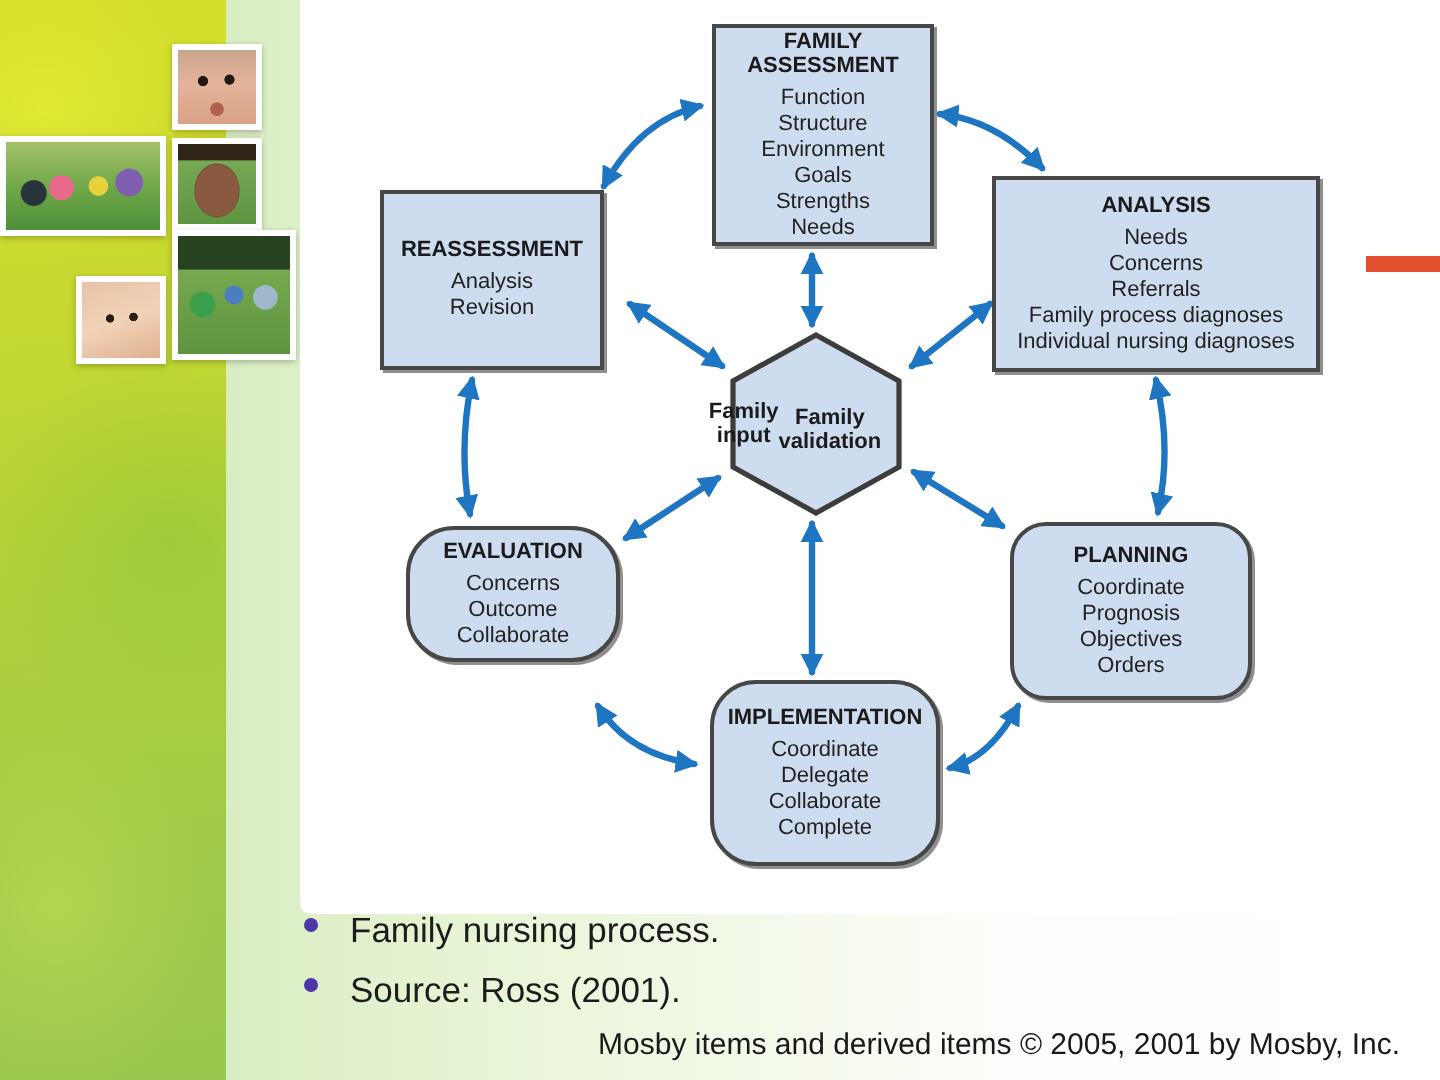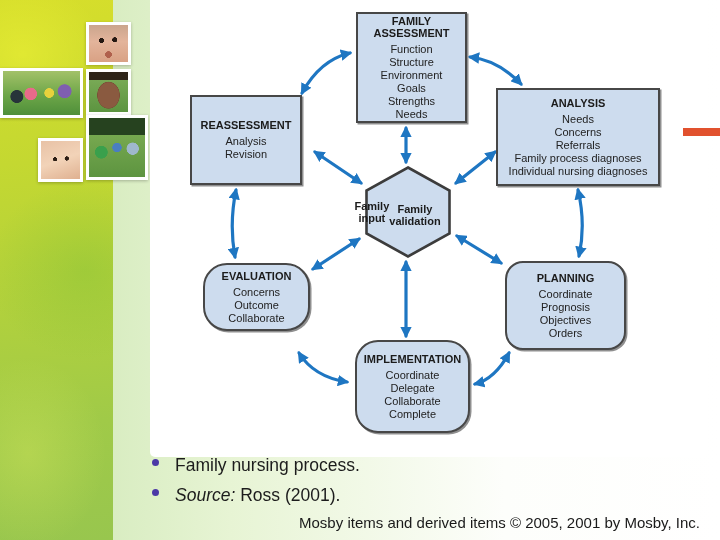--- a/index.html
+++ b/index.html
@@ -80,21 +80,21 @@
     text-align:center;font-weight:bold;font-size:11px;line-height:12px;color:#1b1b1b;
   }
   .hex-label .hl2{margin-top:6px;}
   .arrows{position:absolute;left:0;top:0;width:720px;height:540px;pointer-events:none;}
   
   .bullets{position:absolute;left:152px;top:455px;width:420px;}
   .bullet-line{display:flex;align-items:center;margin-bottom:9px;
     font-size:17.5px;line-height:21px;color:#1c1c1c;}
   .dot{width:7px;height:7px;border-radius:50%;background:#4b38a6;
     margin-right:16px;flex:0 0 auto;position:relative;top:-3px;}
-  .italic{font-style:italic;}
+  .italic{}
   
   .copyright{position:absolute;right:20px;top:514px;font-size:15px;color:#1a1a1a;}
 </style>
 </head>
 <body>
 
 <div class="slide">
 
   <div class="left-strip"></div>
 

